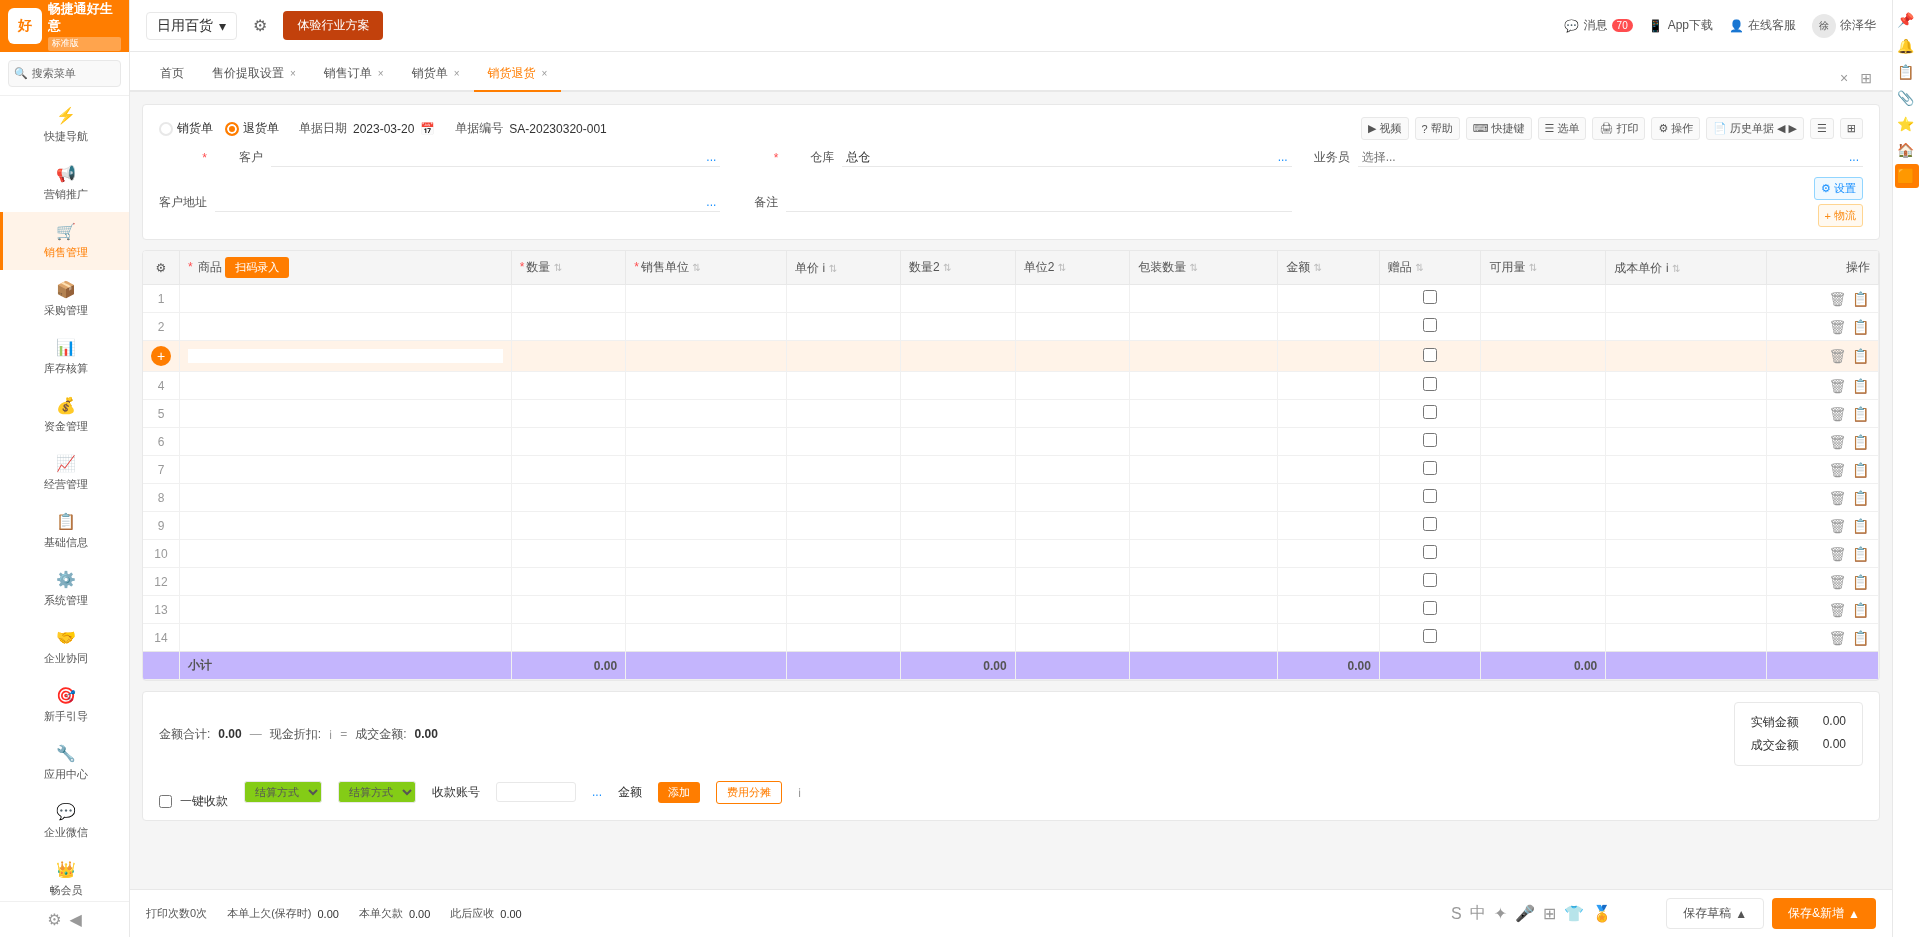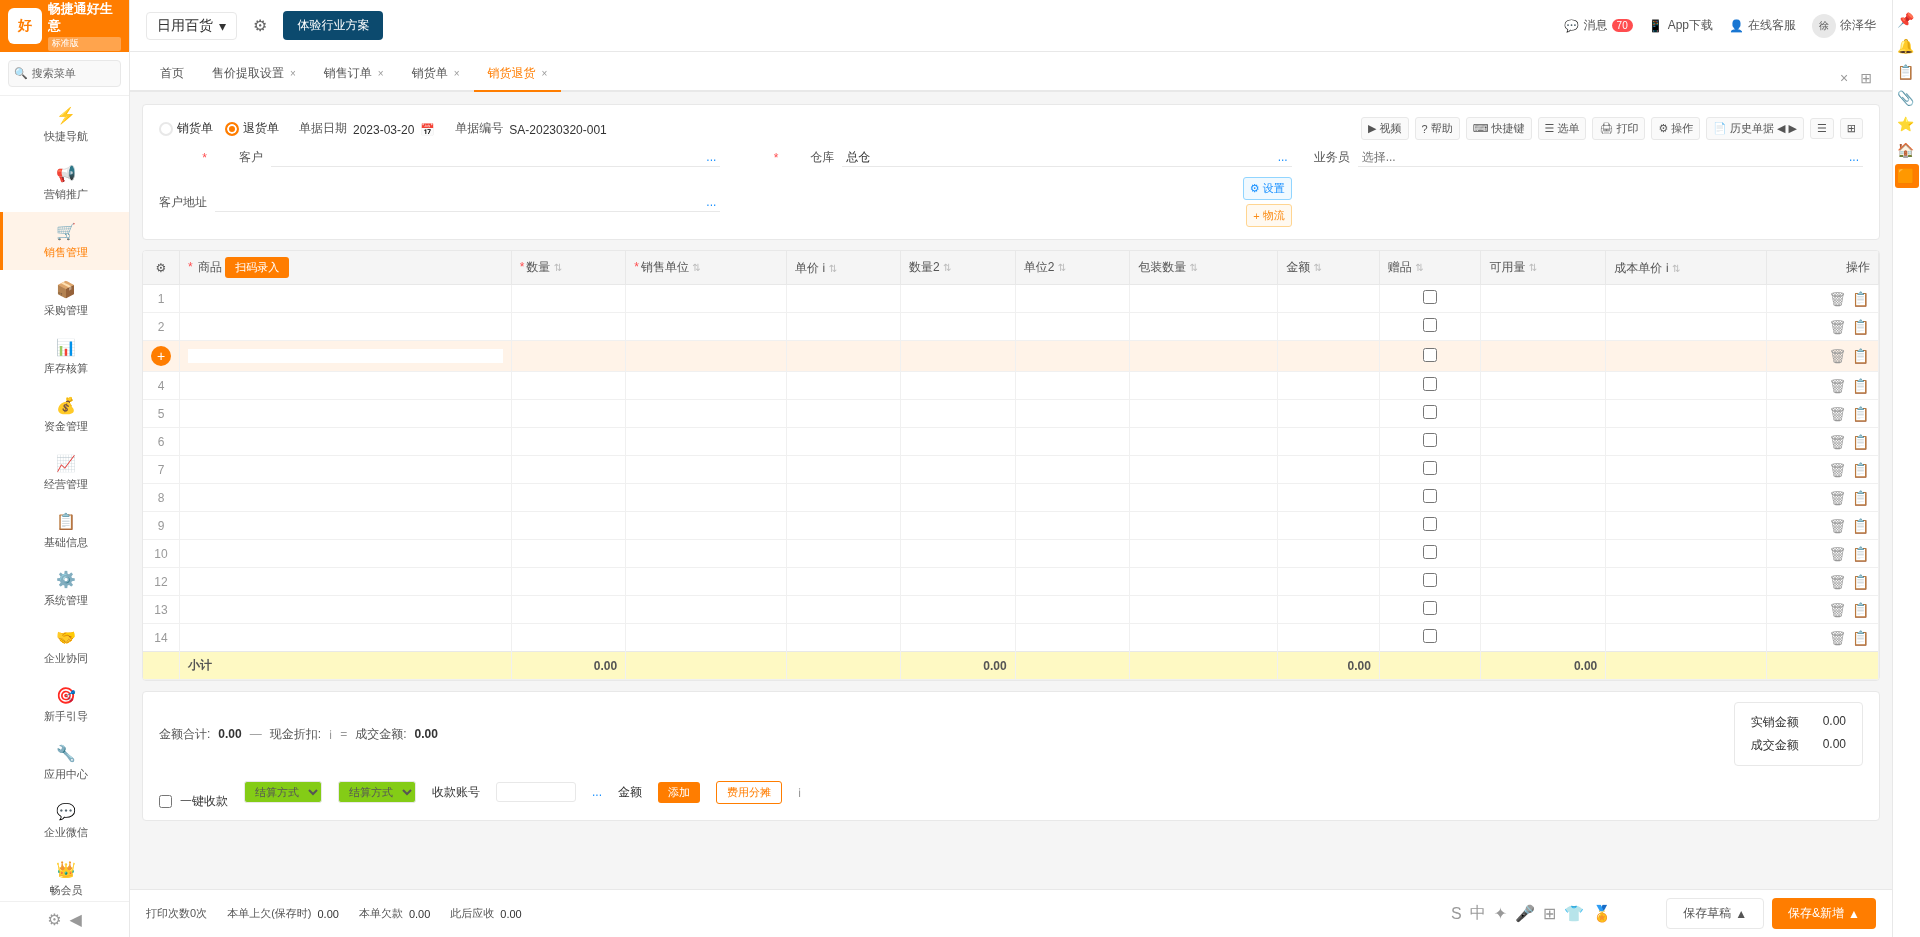--- a/index.html
+++ b/index.html
@@ -21,21 +21,21 @@
     .sidebar-bottom { padding: 8px; display: flex; gap: 8px; justify-content: center; border-top: 1px solid #f0f0f0; }
     .sidebar-bottom-btn { color: #999; cursor: pointer; font-size: 16px; }
 
     
     .main { flex: 1; display: flex; flex-direction: column; overflow: hidden; }
 
     
     .topbar { height: 52px; background: #fff; border-bottom: 1px solid #e8e8e8; display: flex; align-items: center; padding: 0 16px; gap: 16px; }
     .topbar-select { display: flex; align-items: center; gap: 6px; border: 1px solid #e8e8e8; border-radius: 4px; padding: 4px 10px; color: #333; font-size: 14px; cursor: pointer; }
     .topbar-gear { color: #666; cursor: pointer; font-size: 16px; }
-    .topbar-trial { background: #0c4a6e; color: #fff; border: none; border-radius: 4px; padding: 6px 14px; font-size: 12px; cursor: pointer; }
+    .topbar-trial { background: #c2410c; color: #fff; border: none; border-radius: 4px; padding: 6px 14px; font-size: 12px; cursor: pointer; }
     .topbar-right { margin-left: auto; display: flex; align-items: center; gap: 16px; color: #555; font-size: 12px; }
     .topbar-right-item { display: flex; align-items: center; gap: 4px; cursor: pointer; }
     .msg-badge { background: #ff4d4f; color: #fff; border-radius: 10px; font-size: 10px; padding: 1px 5px; }
     .user-avatar { width: 24px; height: 24px; border-radius: 50%; background: #e8e8e8; display: flex; align-items: center; justify-content: center; font-size: 10px; }
 
     
     .tabs { display: flex; background: #fff; border-bottom: 2px solid #e8e8e8; padding: 0 16px; height: 40px; align-items: flex-end; }
     .tab { padding: 8px 14px; font-size: 12px; cursor: pointer; color: #555; border-bottom: 2px solid transparent; margin-bottom: -2px; display: flex; align-items: center; gap: 4px; white-space: nowrap; }
     .tab.active { color: #ff7d00; border-bottom-color: #ff7d00; background: transparent; }
     .tab-close { font-size: 10px; color: #999; margin-left: 2px; }
@@ -46,21 +46,21 @@
     .content { flex: 1; overflow: auto; background: #f5f5f5; padding: 12px; display: flex; flex-direction: column; gap: 10px; }
 
     
     .form-card { background: #fff; border-radius: 4px; padding: 12px 16px; border: 1px solid #e8e8e8; }
     .form-radio-group { display: flex; gap: 12px; align-items: center; }
     .form-radio { display: flex; align-items: center; gap: 4px; cursor: pointer; }
     .radio-dot { width: 14px; height: 14px; border-radius: 50%; border: 2px solid #e8e8e8; background: #fff; }
     .radio-dot.active { border-color: #ff7d00; background: #ff7d00; box-shadow: inset 0 0 0 2px #fff; }
     .form-label { color: #555; white-space: nowrap; }
     .form-value { color: #333; }
-    .date-field { display: flex; align-items: flex-end; gap: 6px; }
+    .date-field { display: flex; align-items: center; gap: 6px; }
     .date-icon { color: #999; cursor: pointer; }
     .header-action-btn { display: flex; align-items: center; gap: 3px; color: #555; font-size: 11px; cursor: pointer; padding: 3px 6px; border: 1px solid #e8e8e8; border-radius: 3px; background: #fafafa; }
     .settings-btn { background: #f0f9ff; border-color: #91d5ff; color: #1890ff; }
     .add-logistics-btn { background: #fff9f0; border-color: #ffd591; color: #fa8c16; }
 
     
     .right-sidebar { width: 28px; background: #fff; border-left: 1px solid #e8e8e8; display: flex; flex-direction: column; align-items: center; gap: 2px; padding: 8px 0; }
     .right-sidebar-btn { width: 24px; height: 24px; display: flex; align-items: center; justify-content: center; color: #999; cursor: pointer; font-size: 14px; }
     .right-sidebar-btn.active { background: #ff7d00; color: #fff; border-radius: 3px; }
 
@@ -74,21 +74,21 @@
     tbody tr { border-bottom: 1px solid #f0f0f0; }
     tbody tr.highlighted { background: #fff3e8; }
     tbody tr.highlighted td { background: #fff3e8; }
     tbody td { padding: 5px 8px; border-right: 1px solid #f0f0f0; color: #333; }
     tbody td:first-child { color: #999; text-align: center; width: 32px; }
     .checkbox-cell { text-align: center; }
     .row-checkbox { width: 14px; height: 14px; border: 1px solid #d9d9d9; cursor: pointer; }
     .action-icons { display: flex; gap: 6px; justify-content: flex-end; }
     .action-icon { color: #999; cursor: pointer; font-size: 14px; }
     .add-row-btn { width: 20px; height: 20px; background: #ff7d00; color: #fff; border-radius: 50%; border: none; cursor: pointer; font-size: 14px; display: flex; align-items: center; justify-content: center; }
-    .subtotal-row td { background: #fef9c3; font-weight: bold; color: #555; border-top: 1px solid #e8e8e8; }
+    .subtotal-row td { background: #c4b5fd; font-weight: bold; color: #555; border-top: 1px solid #e8e8e8; }
     .subtotal-label { color: #555; }
     .subtotal-val { color: #333; text-align: right; }
 
     
     .bottom-area { background: #fff; border: 1px solid #e8e8e8; border-radius: 4px; padding: 10px 16px; }
     .bottom-row { display: flex; align-items: center; gap: 16px; margin-bottom: 8px; }
     .bottom-row:last-child { margin-bottom: 0; }
     .amount-info { display: flex; align-items: center; gap: 8px; color: #555; }
     .amount-info .val { color: #333; font-weight: bold; }
     .minus-icon { color: #999; }
@@ -341,20 +341,26 @@
           <div class="field-input-wrap">
             <input type="text" placeholder="选择..." style="">
             <span class="field-dots">...</span>
           </div>
         </div>
         <div class="form-field">
           <span class="field-label">客户地址</span>
           <div class="field-input-wrap">
             <input type="text" style="">
             <span class="field-dots">...</span>
+          </div>
+        </div>
+        <div class="form-field">
+          <span class="field-label">备注</span>
+          <div class="field-input-wrap">
+            <input type="text" style="">
           </div>
         </div>
         <div style="display:flex; flex-direction:column; gap:4px; align-items:flex-end">
           <div class="header-action-btn settings-btn">
             <span>⚙</span>
             <span>设置</span>
           </div>
           <div class="header-action-btn add-logistics-btn">
             <span>+</span>
             <span>物流</span>

